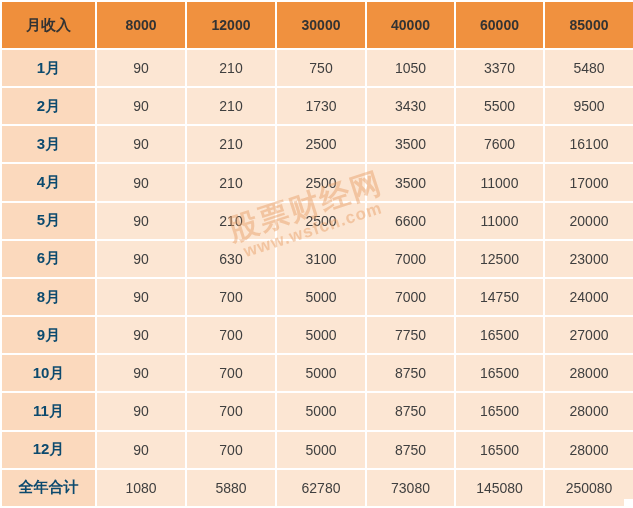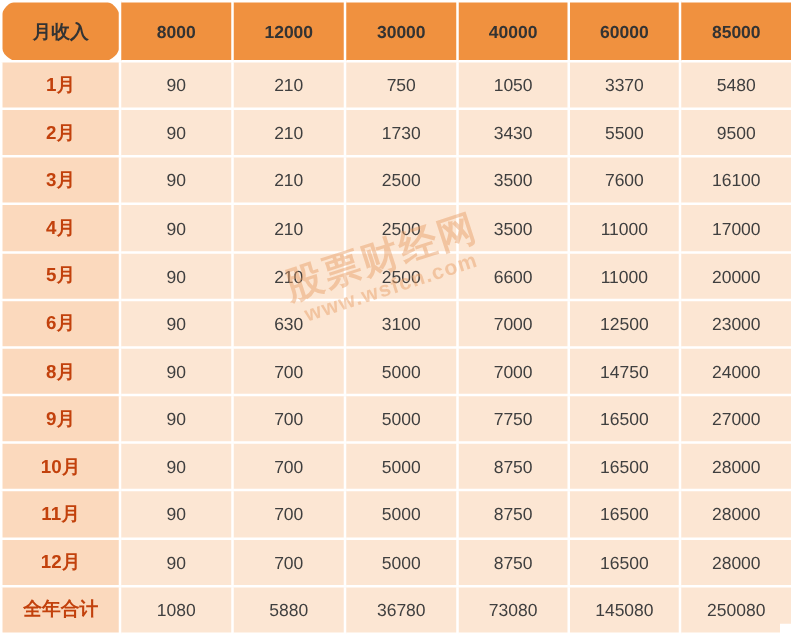--- a/index.html
+++ b/index.html
@@ -37,27 +37,26 @@
   thead th {
     background: #f0913f;
     color: #ffffff;
     font-weight: bold;
     font-size: 15px;
     height: 46px;
   }
   thead th.corner {
     background: #ef8f3c;
     font-size: 15px;
-    border-radius: 14px;
   }
   
   tbody td.row-label {
     background: #fbd9bd;
     font-weight: bold;
-    color: #c2410c;
+    color: #0c4a6e;
     font-size: 15px;
     margin-left: 36px;
   }
   tbody td.value {
     background: #fce6d3;
     color: #3f3f3f;
     font-size: 14px;
   }
   tbody tr.total td.row-label {
     background: #fbd9bd;
@@ -226,21 +225,21 @@
         <td class="value">700</td>
         <td class="value">5000</td>
         <td class="value">8750</td>
         <td class="value">16500</td>
         <td class="value">28000</td>
       </tr>
       <tr class="total">
         <td class="row-label">全年合计</td>
         <td class="value">1080</td>
         <td class="value">5880</td>
-        <td class="value">36780</td>
+        <td class="value">62780</td>
         <td class="value">73080</td>
         <td class="value">145080</td>
         <td class="value">250080</td>
       </tr>
     </tbody>
   </table>
 
   <div class="watermark">
     <div class="wm-main">股票财经网</div>
     <div class="wm-sub">www.wsfcn.com</div>

